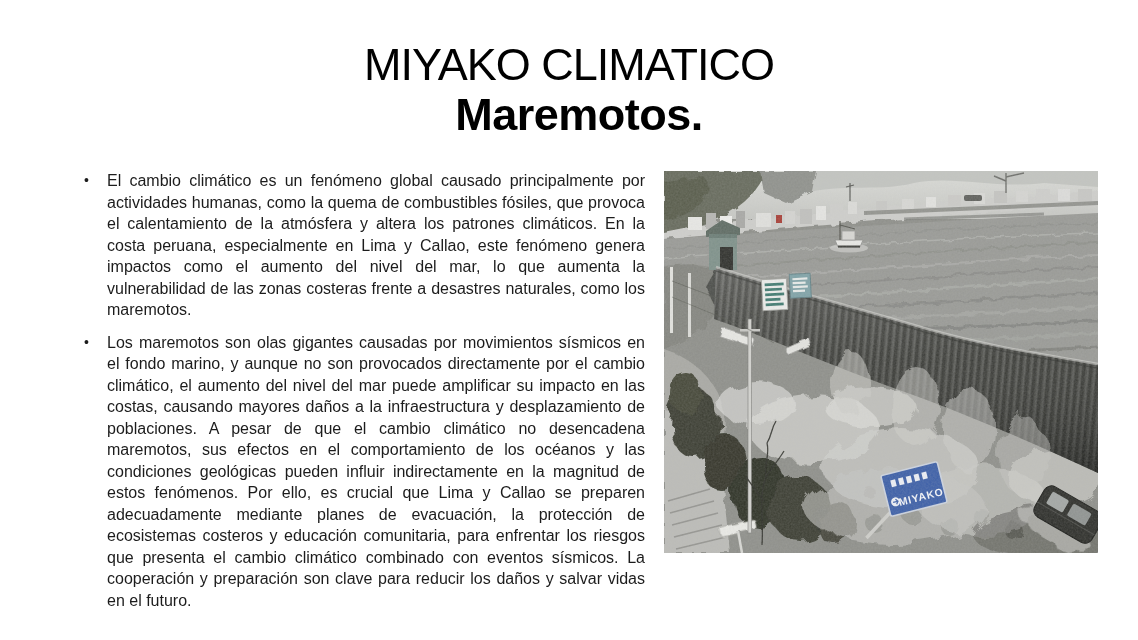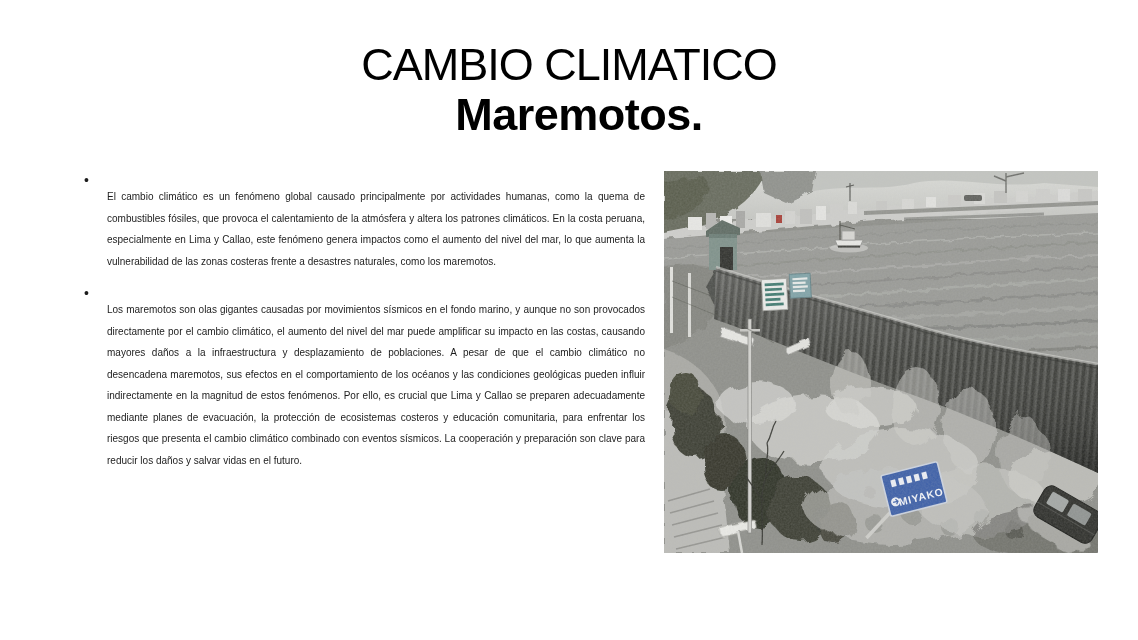--- a/index.html
+++ b/index.html
@@ -13,36 +13,36 @@
   .title-line1{font-size:45px;font-weight:400;letter-spacing:-1px;line-height:50px;}
   .title-line2{font-size:45px;font-weight:700;letter-spacing:-0.5px;line-height:50px;margin-left:20px;}
   .bullets{
     position:absolute;left:84px;top:170px;width:561px;margin:0;padding:0;list-style:none;
   }
   .bullets li{display:flex;margin:0 0 11px 0;}
   .bullet-marker{
     flex:0 0 23px;width:23px;font-size:14px;line-height:21.5px;color:#1c1c1c;
   }
   .bullet-text{
-    flex:1;font-size:10px;line-height:21.5px;color:#1c1c1c;
-    text-align:justify;text-justify:inter-word;margin-top:16px;
+    flex:1;font-size:16px;line-height:21.5px;color:#1c1c1c;
+    text-align:justify;text-justify:inter-word;
   }
   .photo{
     position:absolute;left:664px;top:171px;width:434px;height:382px;margin:0;
     background:#9a9b97;
   }
   .photo svg{display:block;width:100%;height:100%;}
 </style>
 </head>
 <body>
 
 <div class="slide">
 
   <header class="title-block">
-    <div class="title-line1">CAMBIO CLIMATICO</div>
+    <div class="title-line1">MIYAKO CLIMATICO</div>
     <div class="title-line2">Maremotos.</div>
   </header>
 
   <ul class="bullets">
     <li>
       <span class="bullet-marker">•</span>
       <span class="bullet-text">El cambio climático es un fenómeno global causado principalmente por actividades humanas, como la quema de combustibles fósiles, que provoca el calentamiento de la atmósfera y altera los patrones climáticos. En la costa peruana, especialmente en Lima y Callao, este fenómeno genera impactos como el aumento del nivel del mar, lo que aumenta la vulnerabilidad de las zonas costeras frente a desastres naturales, como los maremotos.</span>
     </li>
     <li>
       <span class="bullet-marker">•</span>

